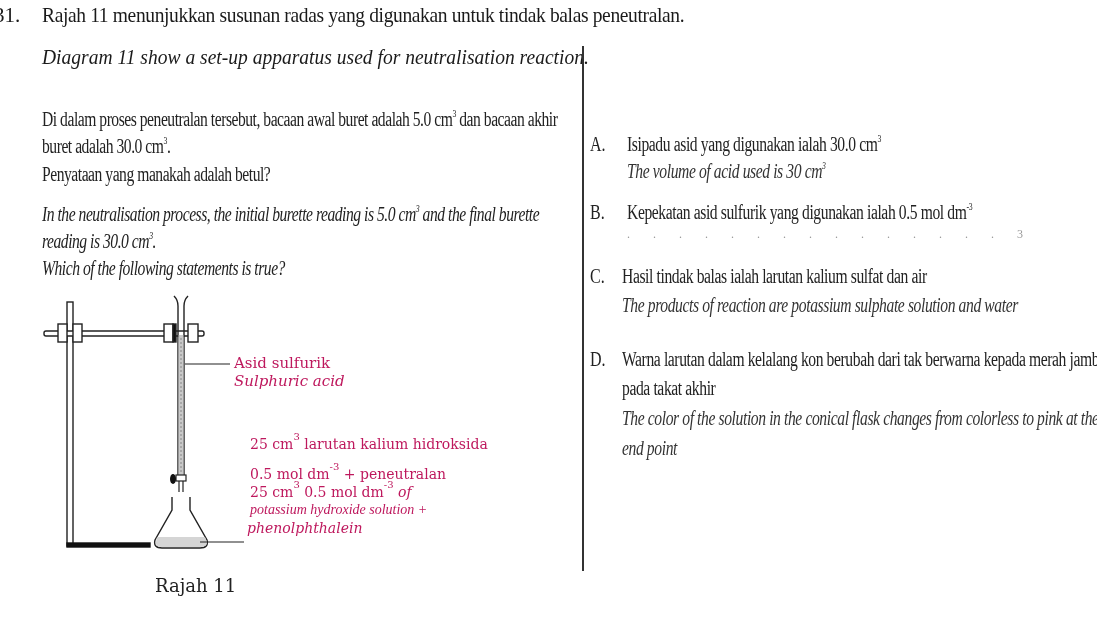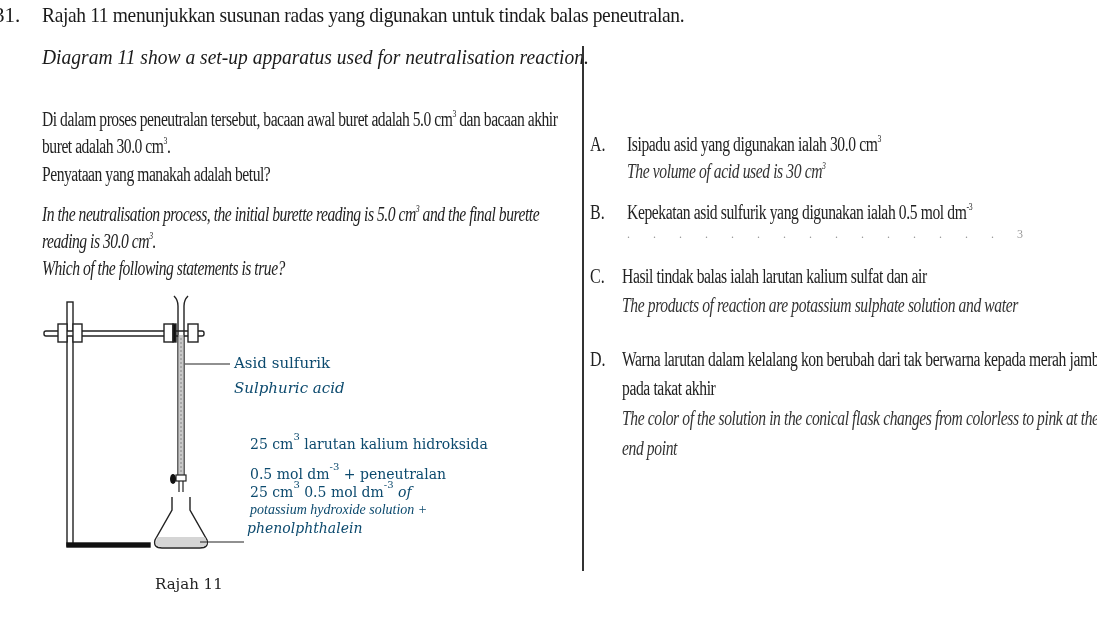--- a/index.html
+++ b/index.html
@@ -12,23 +12,23 @@
     .q-title { left: 42px; top: 3px; font-size: 21px; letter-spacing: -0.4px; transform: scaleX(0.93); transform-origin: left; }
     .q-title-en { left: 42px; top: 45px; font-size: 21px; font-style: italic; transform: scaleX(0.93); transform-origin: left; }
     .cond { font-size: 20px; letter-spacing: -0.6px; transform: scaleX(0.78); transform-origin: left; color: #222; }
     .cond-en { font-style: italic; }
     sup { font-size: 10px; vertical-align: 9px; line-height: 0; }
     .divider { left: 582px; top: 46px; width: 2px; height: 525px; background: #333; }
     .opt-letter { font-size: 20px; transform: scaleX(0.8); transform-origin: left; color: #222; }
     .opt { font-size: 20px; letter-spacing: -0.5px; transform: scaleX(0.78); transform-origin: left; color: #222; }
     .opt-en { font-style: italic; color: #333; }
     .faint { color: #999; font-size: 12px; letter-spacing: 10px; }
-    .diag-label { font-family: "DejaVu Serif", serif; font-size: 14px; color: #0c4a6e; line-height: 16px; text-align: right; }
+    .diag-label { font-family: "DejaVu Serif", serif; font-size: 14px; color: #be185d; line-height: 16px; text-align: right; }
     .diag-label.it { font-style: italic; }
-    .caption { font-family: "DejaVu Serif", serif; font-size: 15px; color: #222; }
+    .caption { font-family: "DejaVu Serif", serif; font-size: 18px; color: #222; }
     .caption.it { font-style: italic; }
     svg { position: absolute; left: 0; top: 0; }
   </style>
 </head>
 <body>
 
 <div class="abs q-num">31.</div>
 <div class="abs q-title">Rajah 11 menunjukkan susunan radas yang digunakan untuk tindak balas peneutralan.</div>
 <div class="abs q-title-en">Diagram 11 show a set-up apparatus used for neutralisation reaction.</div>
 
@@ -113,21 +113,21 @@
   <g>
     <path d="M172 497 L172 510 L155 540 Q153 548 162 548 L200 548 Q209 548 207 540 L190 510 L190 497" fill="#fff" stroke="#222" stroke-width="1.4"></path>
     <path d="M157 537 L205 537 L207 542 Q207 547 200 547 L162 547 Q155 547 156 542 Z" fill="#d5d5d5" stroke="none"></path>
   </g>
 
   <line x1="185" y1="364" x2="230" y2="364" stroke="#222" stroke-width="1.2"></line>
   <line x1="200" y1="542" x2="244" y2="542" stroke="#222" stroke-width="1.2"></line>
 </svg>
 
 <div class="abs diag-label" style="left:234px; top:355px; font-size:15px;">Asid sulfurik</div>
-<div class="abs diag-label it" style="left:234px; top:373px; font-size:15px;margin-top:7px;">Sulphuric acid</div>
+<div class="abs diag-label it" style="left:234px; top:373px; font-size:15px;">Sulphuric acid</div>
 
 <div class="abs diag-label" style="left:250px; top:436px;">
   <span>25 cm</span><sup>3</sup><span> larutan kalium hidroksida</span>
 </div>
 <div class="abs diag-label" style="left:250px; top:466px;">
   <span>0.5 mol dm</span><sup>-3</sup><span> + peneutralan</span>
 </div>
 <div class="abs diag-label" style="left:250px; top:484px;">
   <span>25 cm</span><sup>3</sup><span> 0.5 mol dm</span><sup>-3</sup><span style="font-style:italic"> of</span>
 </div>

